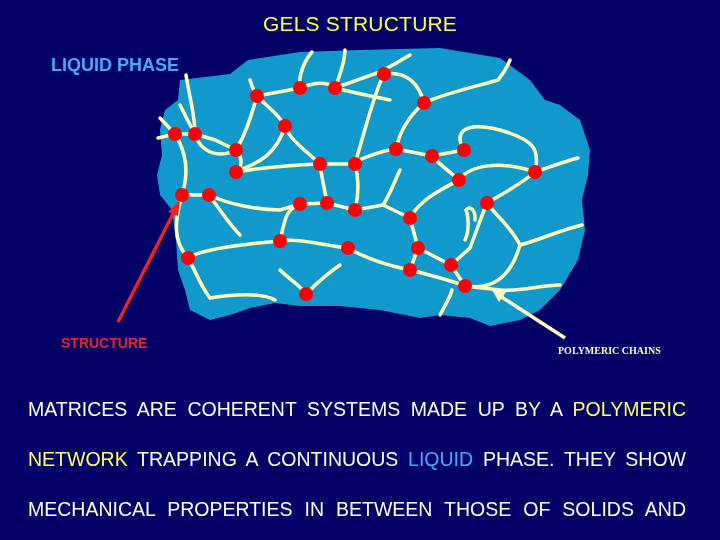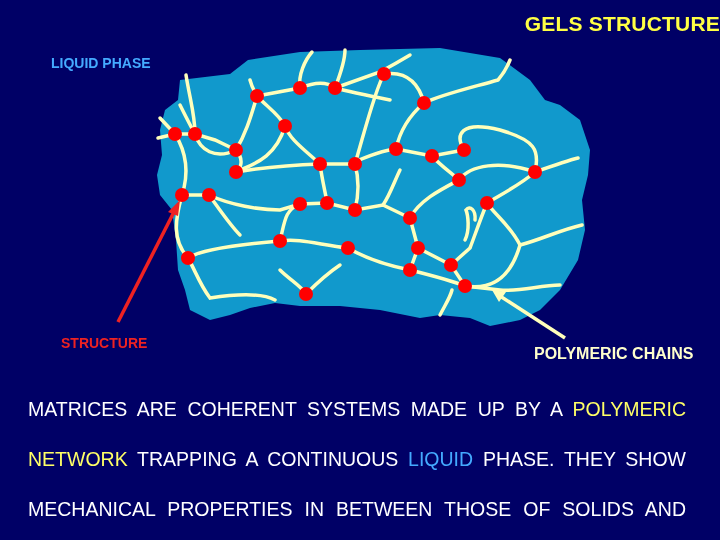--- a/index.html
+++ b/index.html
@@ -4,27 +4,27 @@
 <style>
   html, body { margin: 0; padding: 0; }
   body {
     width: 720px; height: 540px; overflow: hidden;
     background: #000066;
     font-family: "Liberation Sans", "DejaVu Sans", sans-serif;
     position: relative;
   }
   .title {
     position: absolute; left: 0; width: 720px; top: 12px;
-    text-align: right; color: #ffff44; font-weight: bold; font-size: 21px;
+    text-align: center; color: #ffff44; font-weight: normal; font-size: 21px;
     letter-spacing: 0.2px;
   }
   .label { position: absolute; font-weight: bold; white-space: nowrap; }
-  .label-liquid { left: 51px; top: 55px; font-size: 14px; color: #44aaff; }
+  .label-liquid { left: 51px; top: 55px; font-size: 18px; color: #44aaff; }
   .label-cross { left: 61px; top: 335px; font-size: 14px; color: #ee2222; }
-  .label-poly { left: 534px; top: 345px; font-size: 16px; color: #ffffcc; }
+  .label-poly { left: 558px; top: 345px; font-size: 10px; color: #ffffcc; font-family: Liberation Serif, serif; }
   svg.diagram { position: absolute; left: 0; top: 0; }
   .para {
     position: absolute; left: 28px; top: 384px; width: 658px;
     color: #ffffff; font-size: 19.5px; line-height: 50px;
     text-align: justify; text-align-last: left;
   }
   .hl-yellow { color: #ffff66; }
   .hl-blue { color: #44aaff; }
 </style>
 </head>

